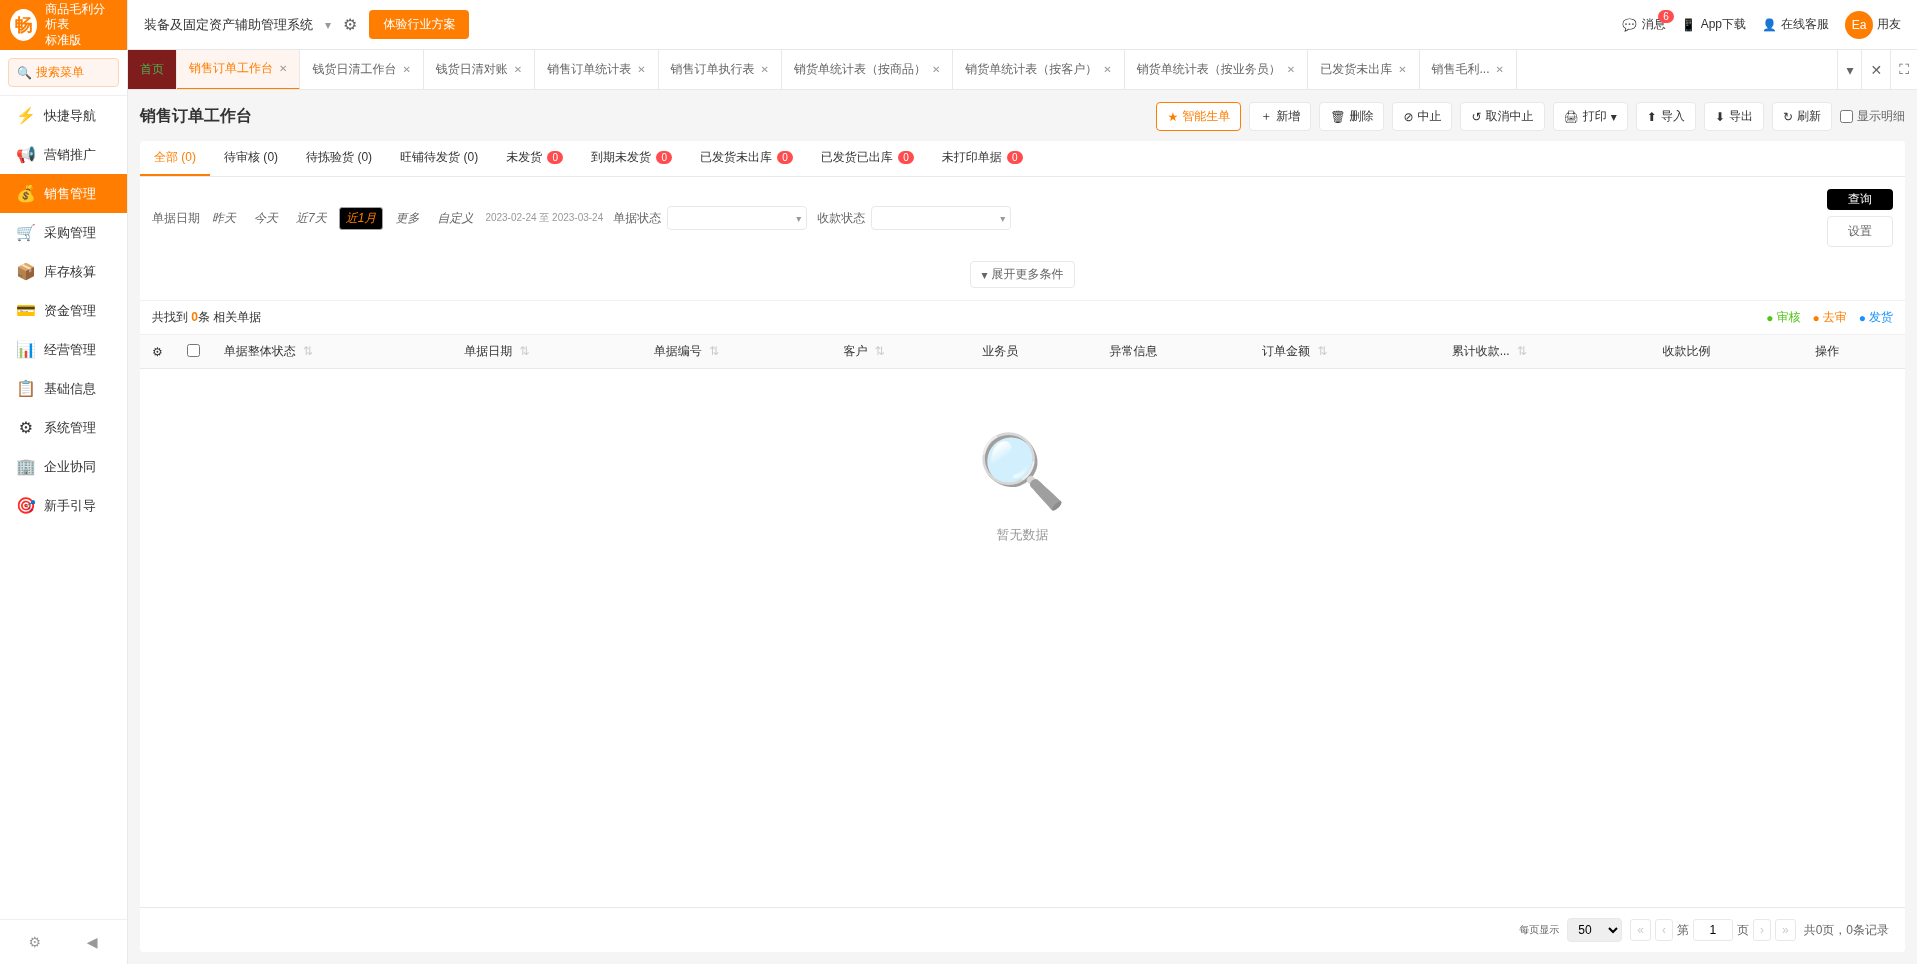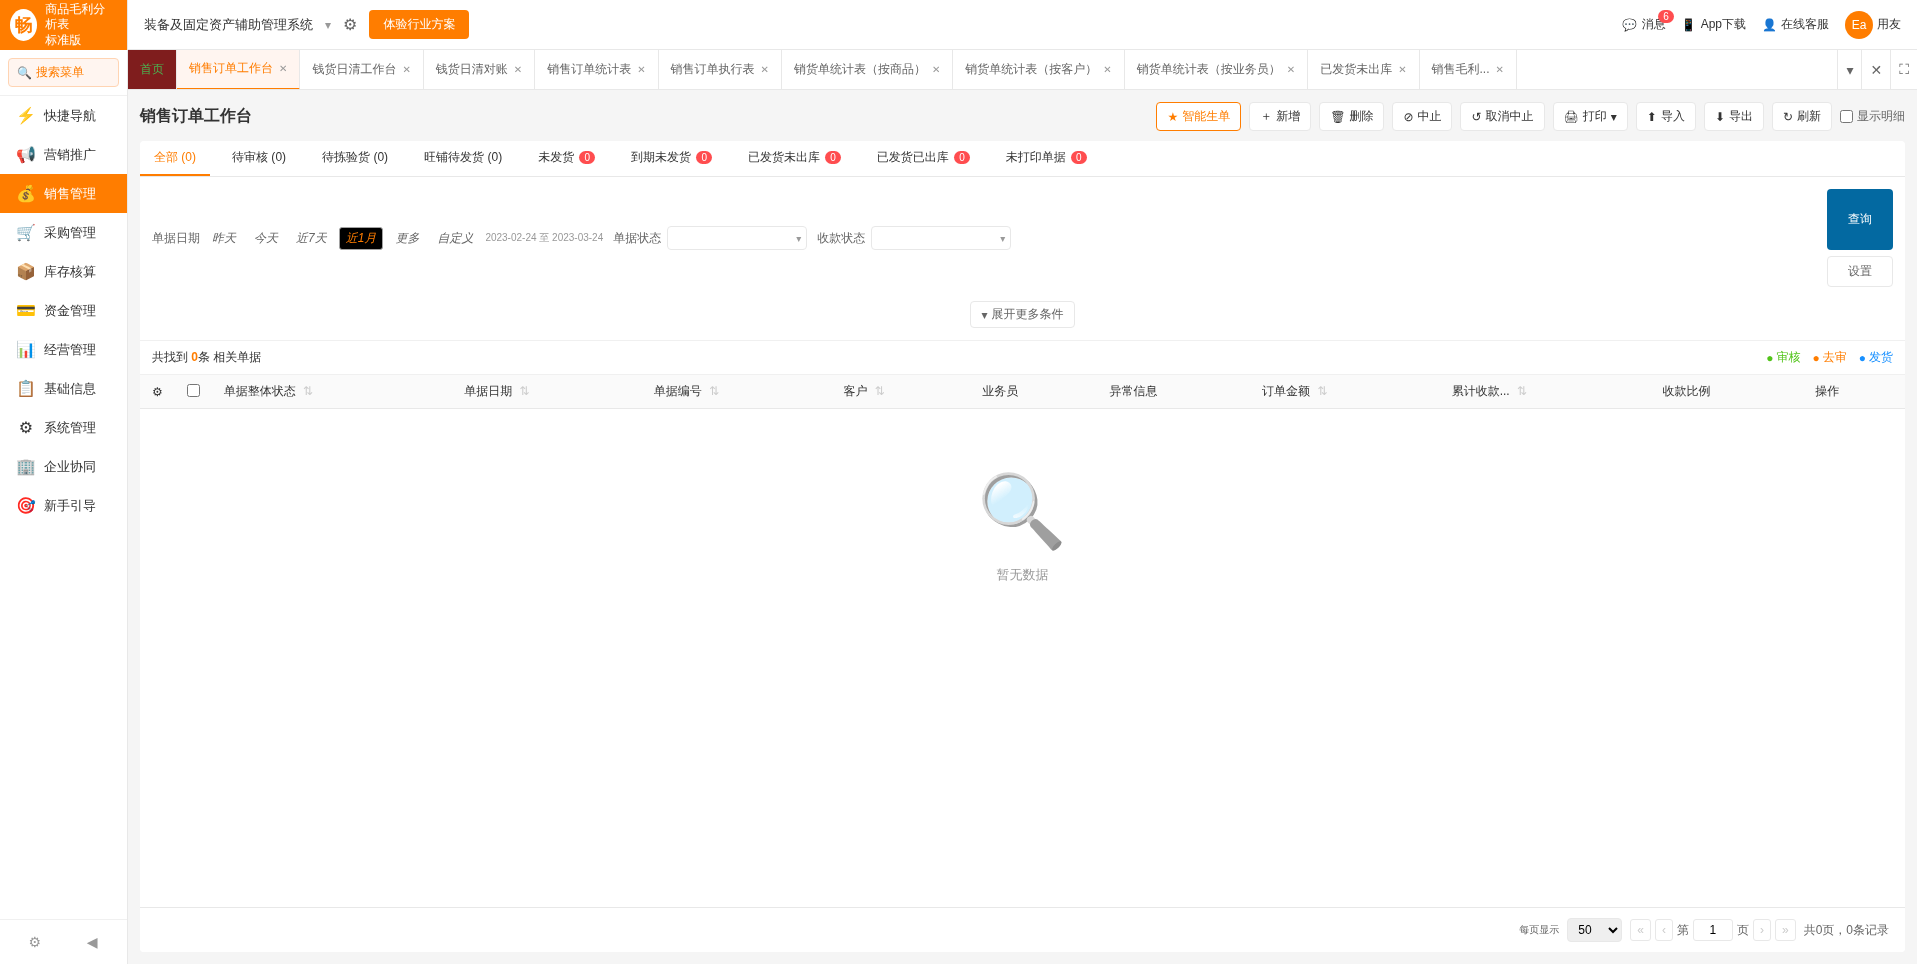--- a/index.html
+++ b/index.html
@@ -47,37 +47,37 @@
 
     
     .page-header { display: flex; align-items: center; justify-content: space-between; margin-bottom: 10px; }
     .page-title { font-size: 16px; font-weight: bold; color: #333; }
     .toolbar { display: flex; align-items: center; gap: 8px; }
     .toolbar-btn { display: flex; align-items: center; gap: 4px; padding: 5px 10px; border-radius: 4px; cursor: pointer; font-size: 12px; border: 1px solid #e8e8e8; background: #fff; color: #333; }
     .toolbar-btn.star { background: #fff; color: #ff7d00; border-color: #ff7d00; }
     .toolbar-checkbox { display: flex; align-items: center; gap: 4px; font-size: 12px; color: #666; cursor: pointer; }
 
     
-    .sub-tabs { display: flex; gap: 8px; background: #fff; border-radius: 4px 4px 0 0; border-bottom: 1px solid #e8e8e8; margin-bottom: 0; }
+    .sub-tabs { display: flex; gap: 0; background: #fff; border-radius: 4px 4px 0 0; border-bottom: 1px solid #e8e8e8; margin-bottom: 0; }
     .sub-tab { padding: 8px 14px; cursor: pointer; color: #333; font-size: 12px; border-bottom: 2px solid transparent; white-space: nowrap; }
     .sub-tab.active { color: #ff7d00; border-bottom: 2px solid #ff7d00; }
     .sub-tab .count-badge { background: #ff4d4f; color: #fff; border-radius: 10px; padding: 1px 5px; font-size: 10px; margin-left: 2px; }
 
     
     .filter-bar { background: #fff; padding: 12px; border-bottom: 1px solid #f0f0f0; display: flex; flex-wrap: wrap; gap: 10px; align-items: center; }
     .filter-item { display: flex; align-items: center; gap: 6px; font-size: 12px; color: #333; }
     .filter-label { color: #666; white-space: nowrap; }
     .filter-date-group { display: flex; gap: 6px; align-items: center; flex-wrap: wrap; }
     .date-shortcut { cursor: pointer; color: #666; padding: 2px 6px; border-radius: 3px; font-style: italic; }
     .date-shortcut.active { color: #ff7d00; background: #000000; border: 1px solid #a3a3a3; }
     .date-range { font-size: 10px; color: #999; }
     .filter-select { border: 1px solid #e8e8e8; border-radius: 4px; padding: 4px 24px 4px 8px; font-size: 12px; color: #333; background: #fff; cursor: pointer; appearance: none; min-width: 140px; }
     .filter-row2 { display: flex; align-items: center; justify-content: center; width: 100%; }
     .expand-btn { display: flex; align-items: center; gap: 4px; color: #666; cursor: pointer; font-size: 12px; padding: 4px 10px; border: 1px solid #e8e8e8; border-radius: 4px; background: #fff; }
-    .query-btn { background: #0369a1; color: #fff; border: none; border-radius: 4px; padding: 22px 20px; font-size: 12px; cursor: pointer; }
+    .query-btn { background: #000000; color: #fff; border: none; border-radius: 4px; padding: 2px 20px; font-size: 12px; cursor: pointer; }
     .set-btn { background: #fff; color: #666; border: 1px solid #e8e8e8; border-radius: 4px; padding: 6px 20px; font-size: 12px; cursor: pointer; }
 
     
     .table-area { background: #fff; flex: 1; overflow: hidden; display: flex; flex-direction: column; }
     .table-header-bar { display: flex; align-items: center; justify-content: space-between; padding: 8px 12px; border-bottom: 1px solid #f0f0f0; }
     .record-count { font-size: 12px; color: #333; }
     .record-count span { color: #ff7d00; font-weight: bold; }
     .table-actions { display: flex; gap: 12px; align-items: center; }
     .table-action-btn { display: flex; align-items: center; gap: 3px; color: #666; cursor: pointer; font-size: 12px; }
     .table-action-btn.green { color: #52c41a; }

